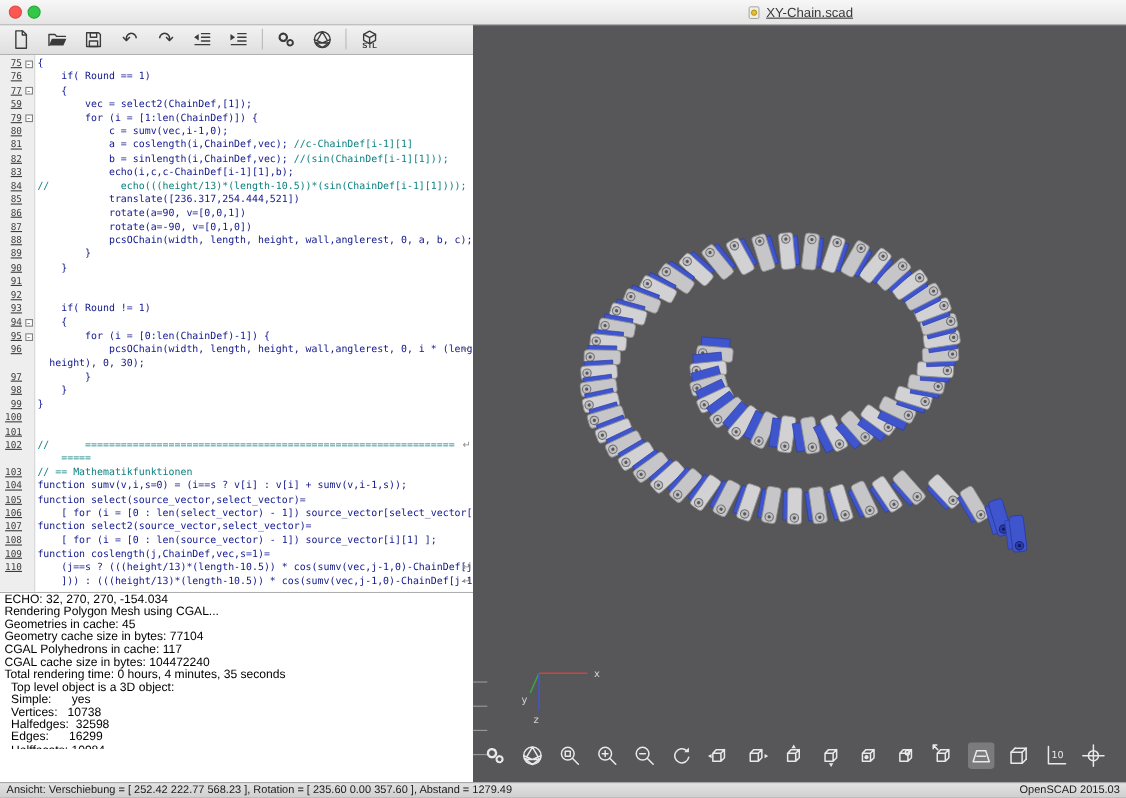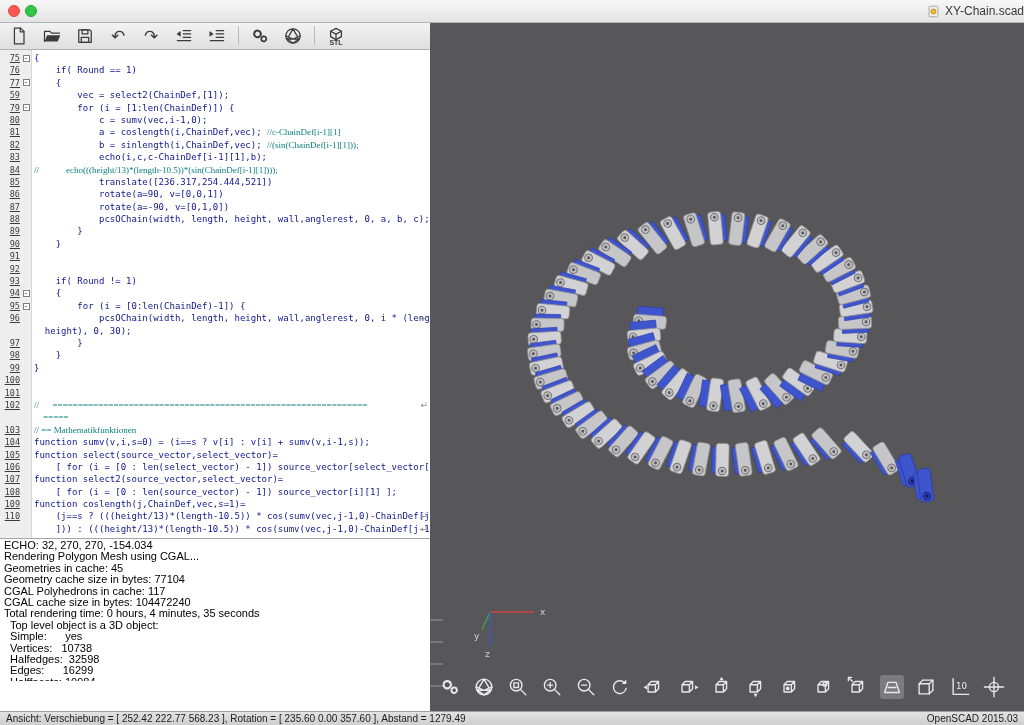--- a/index.html
+++ b/index.html
@@ -5,22 +5,22 @@
   html,body{margin:0;padding:0;}
   body{width:1024px;height:725px;overflow:hidden;position:relative;
        font-family:"Liberation Sans",sans-serif;background:#fff;-webkit-font-smoothing:antialiased;}
   
   .titlebar{position:absolute;top:0;left:0;width:1024px;height:22px;z-index:9;
             background:linear-gradient(#f7f7f7,#e4e4e4);border-bottom:1px solid #b4b4b4;}
   .tl{position:absolute;top:5px;width:12px;height:12px;border-radius:50%;box-sizing:border-box;}
   .tl.red{left:8px;background:#fc5753;border:1px solid #df4744;}
   .tl.green{left:25px;background:#33c748;border:1px solid #27a532;}
   .title-wrap{position:absolute;left:430px;width:594px;top:0;height:22px;
-              display:flex;align-items:center;justify-content:flex-end;gap:5px;
-              font-size:12px;color:#3a3a3a;}
+              display:flex;align-items:center;justify-content:center;gap:5px;
+              font-size:12px;color:#3a3a3a;text-decoration:underline;}
   
   .left-pane{position:absolute;top:22px;left:0;width:430px;height:689px;background:#fff;}
   .toolbar{height:28px;display:flex;align-items:center;gap:9px;padding:0 7px;
            background:linear-gradient(#f3f3f3,#dfdfdf);border-bottom:1px solid #b2b2b2;box-sizing:border-box;}
   .tb-btn{width:24px;height:24px;display:flex;flex-direction:column;align-items:center;justify-content:center;flex:none;cursor:default;}
   .tb-btn svg{width:20px;height:20px;display:block;}
   .tb-btn .glyph{font-size:17px;line-height:20px;color:#3b3b3b;font-family:"DejaVu Sans",sans-serif;}
   .tb-btn .stl-label{font-size:7px;font-weight:bold;color:#3b3b3b;line-height:6px;}
   .tb-sep{width:1px;height:19px;background:#b9b9b9;flex:none;}
   
@@ -30,21 +30,21 @@
                   background:#eeeeee;border-right:1px solid #d6d6d6;}
   #editor-lines{position:relative;padding-top:2px;}
   .ed-row{display:flex;height:12.4px;line-height:12.4px;position:relative;}
   .gutter-cell{width:31px;flex:none;display:flex;align-items:center;position:relative;z-index:1;}
   .ln{flex:1;text-align:right;font-size:8.5px;color:#3c3c3c;padding-right:1px;text-decoration:underline;}
   .fc{width:10px;flex:none;display:flex;align-items:center;justify-content:center;}
   .fold{width:7px;height:7px;border:1px solid #808080;background:#fff;box-sizing:border-box;
         display:flex;align-items:center;justify-content:center;font-size:8px;line-height:5px;color:#555;}
   .code-cell{white-space:pre;padding-left:3px;overflow:hidden;flex:1;}
   .tok-p{color:#10168c;}
-  .tok-c{color:#0e8080;font-family:Liberation Serif, serif;}
+  .tok-c{color:#0e8080;}
   .wrapmark{position:absolute;right:2px;top:0;color:#8a8a8a;font-size:9px;z-index:2;
             font-family:"DejaVu Sans",sans-serif;}
   
   .console{height:143px;box-sizing:border-box;border-top:1px solid #a6a6a6;background:#fff;
            padding:1px 4px;overflow:hidden;}
   .console-line{white-space:pre;font-size:11px;line-height:11.4px;color:#000;}
   
   .viewport{position:absolute;left:430px;top:22px;width:594px;height:689px;background:#57575a;overflow:hidden;}
   .viewport svg.canvas{position:absolute;left:0;top:0;}
   .view-toolbar{position:absolute;left:0;right:0;bottom:4px;height:32px;

